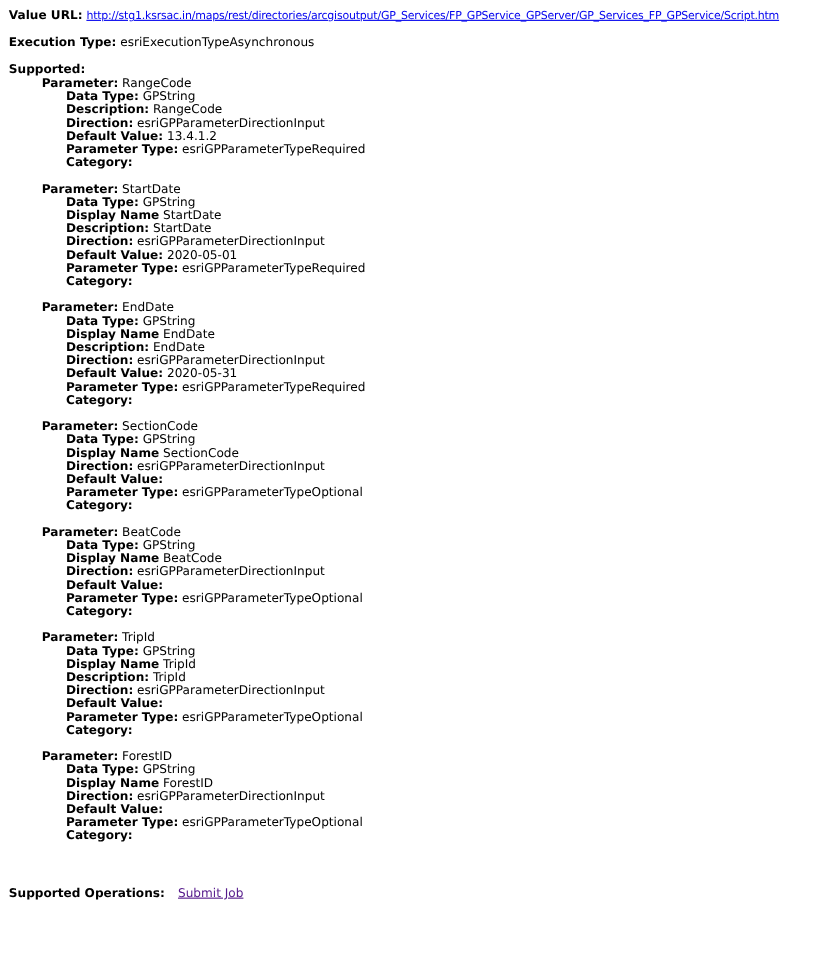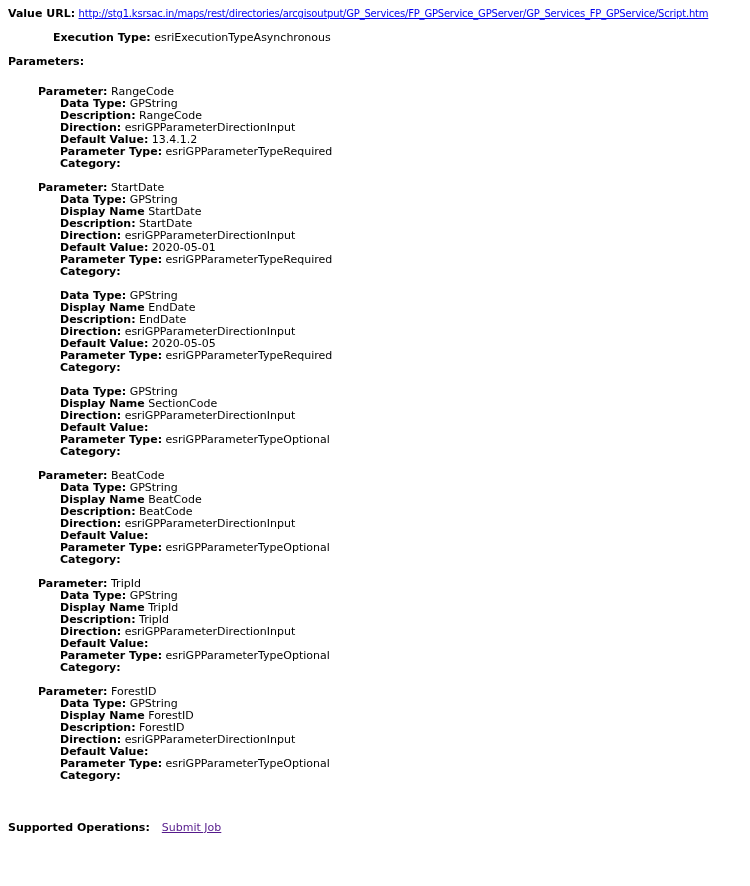--- a/index.html
+++ b/index.html
@@ -16,41 +16,41 @@
   }
   b { font-weight: bold; }
   .pline { white-space: nowrap; }
   #help-line { margin-top: 0; white-space: nowrap; }
   #help-line a {
     color: #0000EE;
     font-size: 10px;
     letter-spacing: -0.2px;
     cursor: pointer;
   }
-  #exec-line { margin-top: 12px; margin-left: 45px; }
+  #exec-line { margin-top: 12px; }
   #params-heading { margin-top: 12px; }
-  #params-container { margin-top: 18px; padding-left: 30px; }
+  #params-container { margin-top: 1px; padding-left: 30px; }
   .param-block { margin-bottom: 12px; }
   .param-sub { padding-left: 22px; }
   #supported-ops { margin-top: 40px; white-space: nowrap; }
   #supported-ops a {
     color: #551A8B;
     text-decoration: underline;
     margin-left: 12px;
     cursor: pointer;
   }
 </style>
 </head>
 <body>
 
 <div id="help-line" class="pline"><b>Value URL:</b> <a href="#">http://stg1.ksrsac.in/maps/rest/directories/arcgisoutput/GP_Services/FP_GPService_GPServer/GP_Services_FP_GPService/Script.htm</a></div>
 
 <div id="exec-line" class="pline"><b>Execution Type:</b> <span>esriExecutionTypeAsynchronous</span></div>
 
-<div id="params-heading" class="pline"><b>Parameters:</b></div>
+<div id="params-heading" class="pline"><b>Supported:</b></div>
 
 <div id="params-container">
   <div class="param-block">
     <div class="pline"><b>Parameter:</b> <span>RangeCode</span></div>
     <div class="param-sub">
       <div class="pline"><b>Data Type:</b> <span>GPString</span></div>
       <div class="pline"><b>Description:</b> <span>RangeCode</span></div>
       <div class="pline"><b>Direction:</b> <span>esriGPParameterDirectionInput</span></div>
       <div class="pline"><b>Default Value:</b> <span>13.4.1.2</span></div>
       <div class="pline"><b>Parameter Type:</b> <span>esriGPParameterTypeRequired</span></div>
@@ -65,48 +65,49 @@
       <div class="pline"><b>Display Name</b> <span>StartDate</span></div>
       <div class="pline"><b>Description:</b> <span>StartDate</span></div>
       <div class="pline"><b>Direction:</b> <span>esriGPParameterDirectionInput</span></div>
       <div class="pline"><b>Default Value:</b> <span>2020-05-01</span></div>
       <div class="pline"><b>Parameter Type:</b> <span>esriGPParameterTypeRequired</span></div>
       <div class="pline"><b>Category:</b> <span></span></div>
     </div>
   </div>
 
   <div class="param-block">
+    <div class="pline"><b>Parameter:</b> <span>EndDate</span></div>
     <div class="param-sub">
       <div class="pline"><b>Data Type:</b> <span>GPString</span></div>
       <div class="pline"><b>Display Name</b> <span>EndDate</span></div>
       <div class="pline"><b>Description:</b> <span>EndDate</span></div>
       <div class="pline"><b>Direction:</b> <span>esriGPParameterDirectionInput</span></div>
-      <div class="pline"><b>Default Value:</b> <span>2020-05-05</span></div>
+      <div class="pline"><b>Default Value:</b> <span>2020-05-31</span></div>
       <div class="pline"><b>Parameter Type:</b> <span>esriGPParameterTypeRequired</span></div>
       <div class="pline"><b>Category:</b> <span></span></div>
     </div>
   </div>
 
   <div class="param-block">
+    <div class="pline"><b>Parameter:</b> <span>SectionCode</span></div>
     <div class="param-sub">
       <div class="pline"><b>Data Type:</b> <span>GPString</span></div>
       <div class="pline"><b>Display Name</b> <span>SectionCode</span></div>
       <div class="pline"><b>Direction:</b> <span>esriGPParameterDirectionInput</span></div>
       <div class="pline"><b>Default Value:</b> <span></span></div>
       <div class="pline"><b>Parameter Type:</b> <span>esriGPParameterTypeOptional</span></div>
       <div class="pline"><b>Category:</b> <span></span></div>
     </div>
   </div>
 
   <div class="param-block">
     <div class="pline"><b>Parameter:</b> <span>BeatCode</span></div>
     <div class="param-sub">
       <div class="pline"><b>Data Type:</b> <span>GPString</span></div>
       <div class="pline"><b>Display Name</b> <span>BeatCode</span></div>
-      <div class="pline"><b>Description:</b> <span>BeatCode</span></div>
       <div class="pline"><b>Direction:</b> <span>esriGPParameterDirectionInput</span></div>
       <div class="pline"><b>Default Value:</b> <span></span></div>
       <div class="pline"><b>Parameter Type:</b> <span>esriGPParameterTypeOptional</span></div>
       <div class="pline"><b>Category:</b> <span></span></div>
     </div>
   </div>
 
   <div class="param-block">
     <div class="pline"><b>Parameter:</b> <span>TripId</span></div>
     <div class="param-sub">
@@ -118,21 +119,20 @@
       <div class="pline"><b>Parameter Type:</b> <span>esriGPParameterTypeOptional</span></div>
       <div class="pline"><b>Category:</b> <span></span></div>
     </div>
   </div>
 
   <div class="param-block">
     <div class="pline"><b>Parameter:</b> <span>ForestID</span></div>
     <div class="param-sub">
       <div class="pline"><b>Data Type:</b> <span>GPString</span></div>
       <div class="pline"><b>Display Name</b> <span>ForestID</span></div>
-      <div class="pline"><b>Description:</b> <span>ForestID</span></div>
       <div class="pline"><b>Direction:</b> <span>esriGPParameterDirectionInput</span></div>
       <div class="pline"><b>Default Value:</b> <span></span></div>
       <div class="pline"><b>Parameter Type:</b> <span>esriGPParameterTypeOptional</span></div>
       <div class="pline"><b>Category:</b> <span></span></div>
     </div>
   </div>
 </div>
 
 <div id="supported-ops" class="pline"><b>Supported Operations:</b><a href="#">Submit Job</a></div>
 

